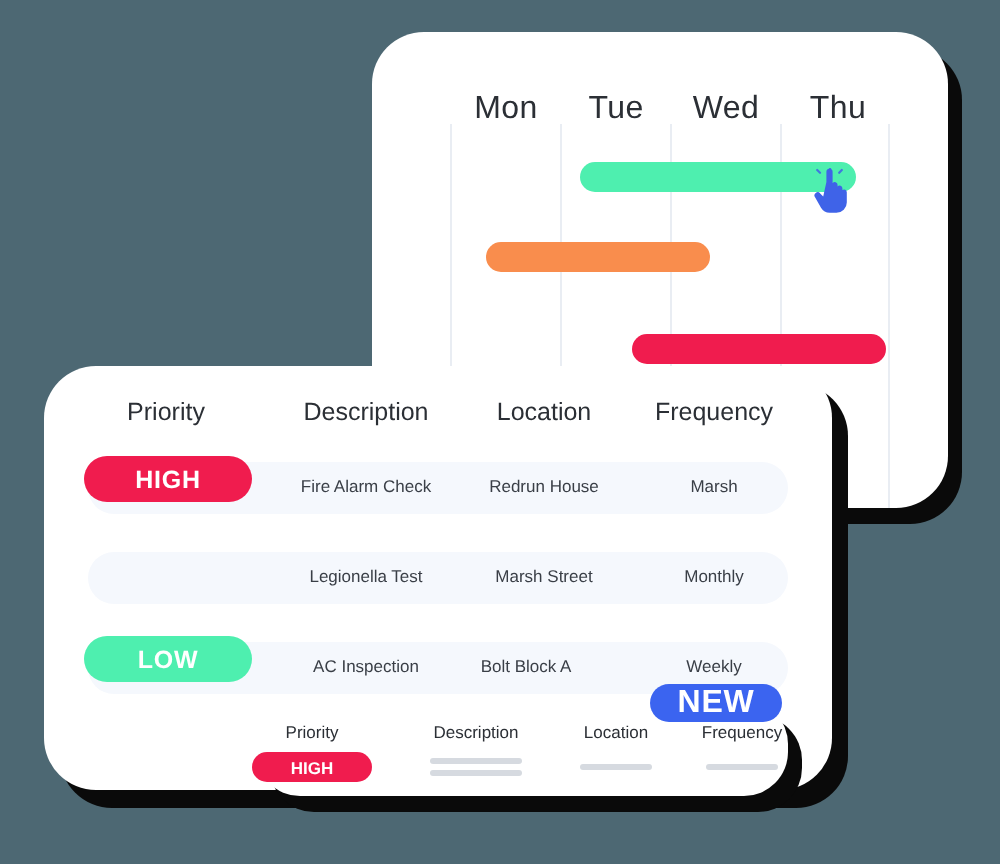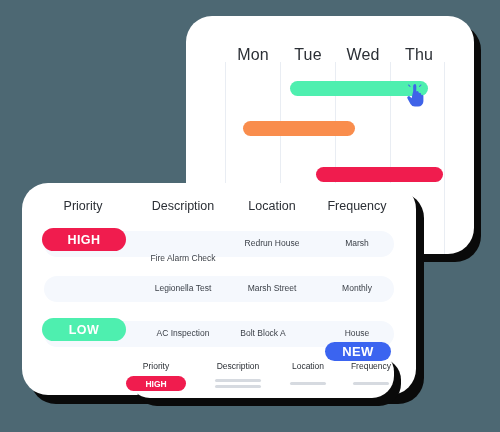--- a/index.html
+++ b/index.html
@@ -171,21 +171,21 @@
   #new-badge {
     position: absolute;
     left: 325px;
     top: 342px;
     width: 66px;
     height: 19px;
     border-radius: 10px;
     display: flex;
     align-items: center;
     justify-content: center;
-    font-size: 13px;
+    font-size: 16px;
     font-weight: bold;
     color: #ffffff;
     letter-spacing: .4px;
   }
 </style>
 </head>
 <body style="background: rgb(77, 104, 115);">
 
 <div id="stage">
 
@@ -232,36 +232,36 @@
   <div class="card" id="table-card">
     <div class="thead">
       <div class="th" style="left: 61px;">Priority</div>
       <div class="th" style="left: 161px;">Description</div>
       <div class="th" style="left: 250px;">Location</div>
       <div class="th" style="left: 335px;">Frequency</div>
     </div>
 
     <div class="trow" style="top: 48px;">
       <div class="pill" style="background: rgb(240, 28, 78);">HIGH</div>
-      <div class="cell" style="left: 139px; margin-top: 15px;">Fire Alarm Check</div>
+      <div class="cell" style="left: 139px;">Fire Alarm Check</div>
       <div class="cell" style="left: 228px;">Redrun House</div>
       <div class="cell" style="left: 313px;">Marsh</div>
     </div>
 
     <div class="trow" style="top: 93px;">
       <div class="cell" style="left: 139px;">Legionella Test</div>
       <div class="cell" style="left: 228px;">Marsh Street</div>
       <div class="cell" style="left: 313px;">Monthly</div>
     </div>
 
     <div class="trow" style="top: 138px;">
       <div class="pill" style="background: rgb(78, 239, 175);">LOW</div>
       <div class="cell" style="left: 139px;">AC Inspection</div>
       <div class="cell" style="left: 219px;">Bolt Block A</div>
-      <div class="cell" style="left: 313px;">House</div>
+      <div class="cell" style="left: 313px;">Weekly</div>
     </div>
   </div>
 
   <div class="card" id="front-card">
     <div class="fth" style="left: 28px;">Priority</div>
     <div class="fth" style="left: 110px;">Description</div>
     <div class="fth" style="left: 180px;">Location</div>
     <div class="fth" style="left: 243px;">Frequency</div>
 
     <div class="fpill" style="background: rgb(240, 28, 78); left: -2px;">HIGH</div>

